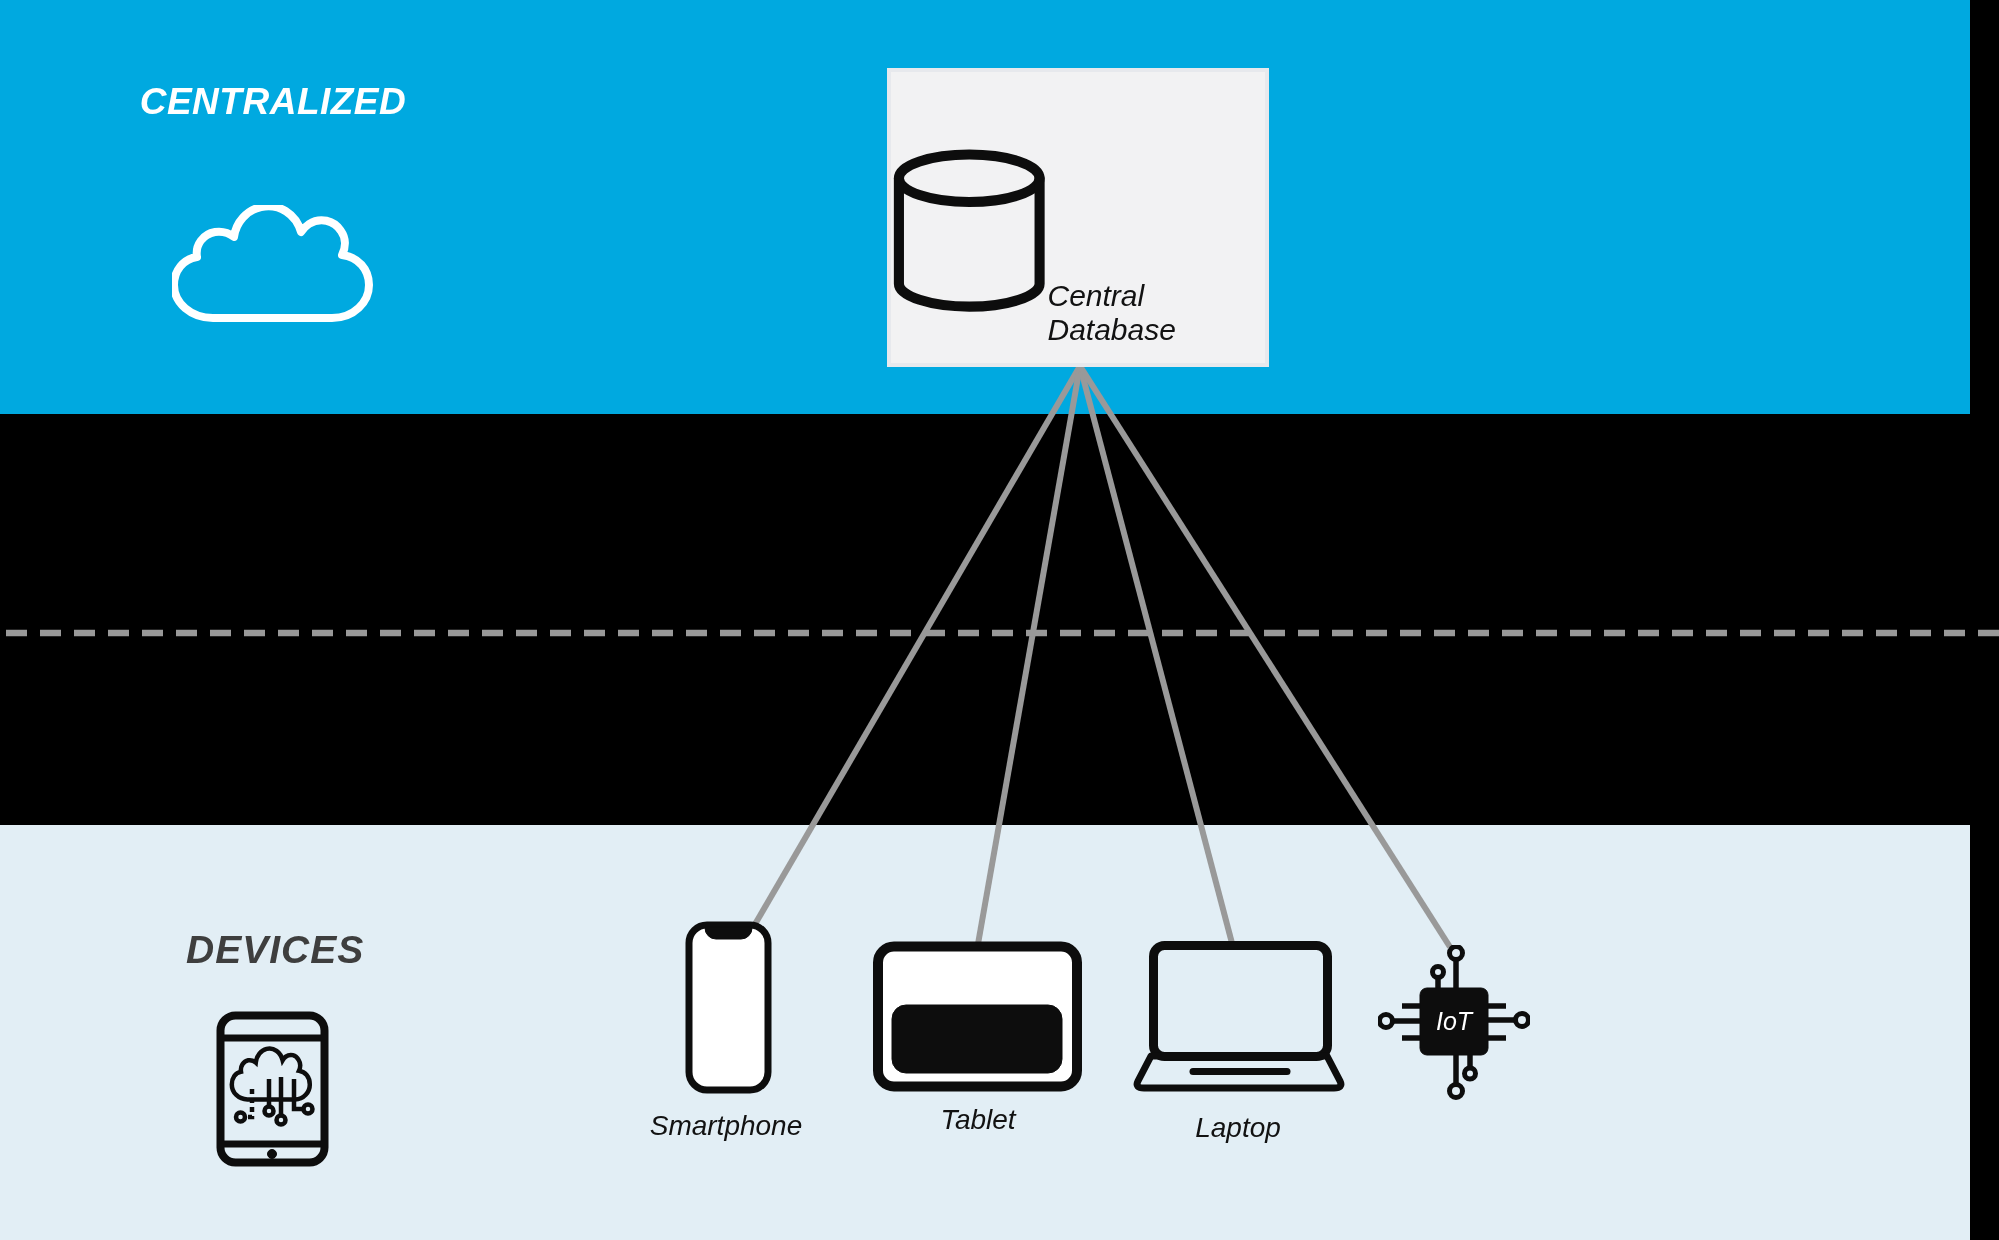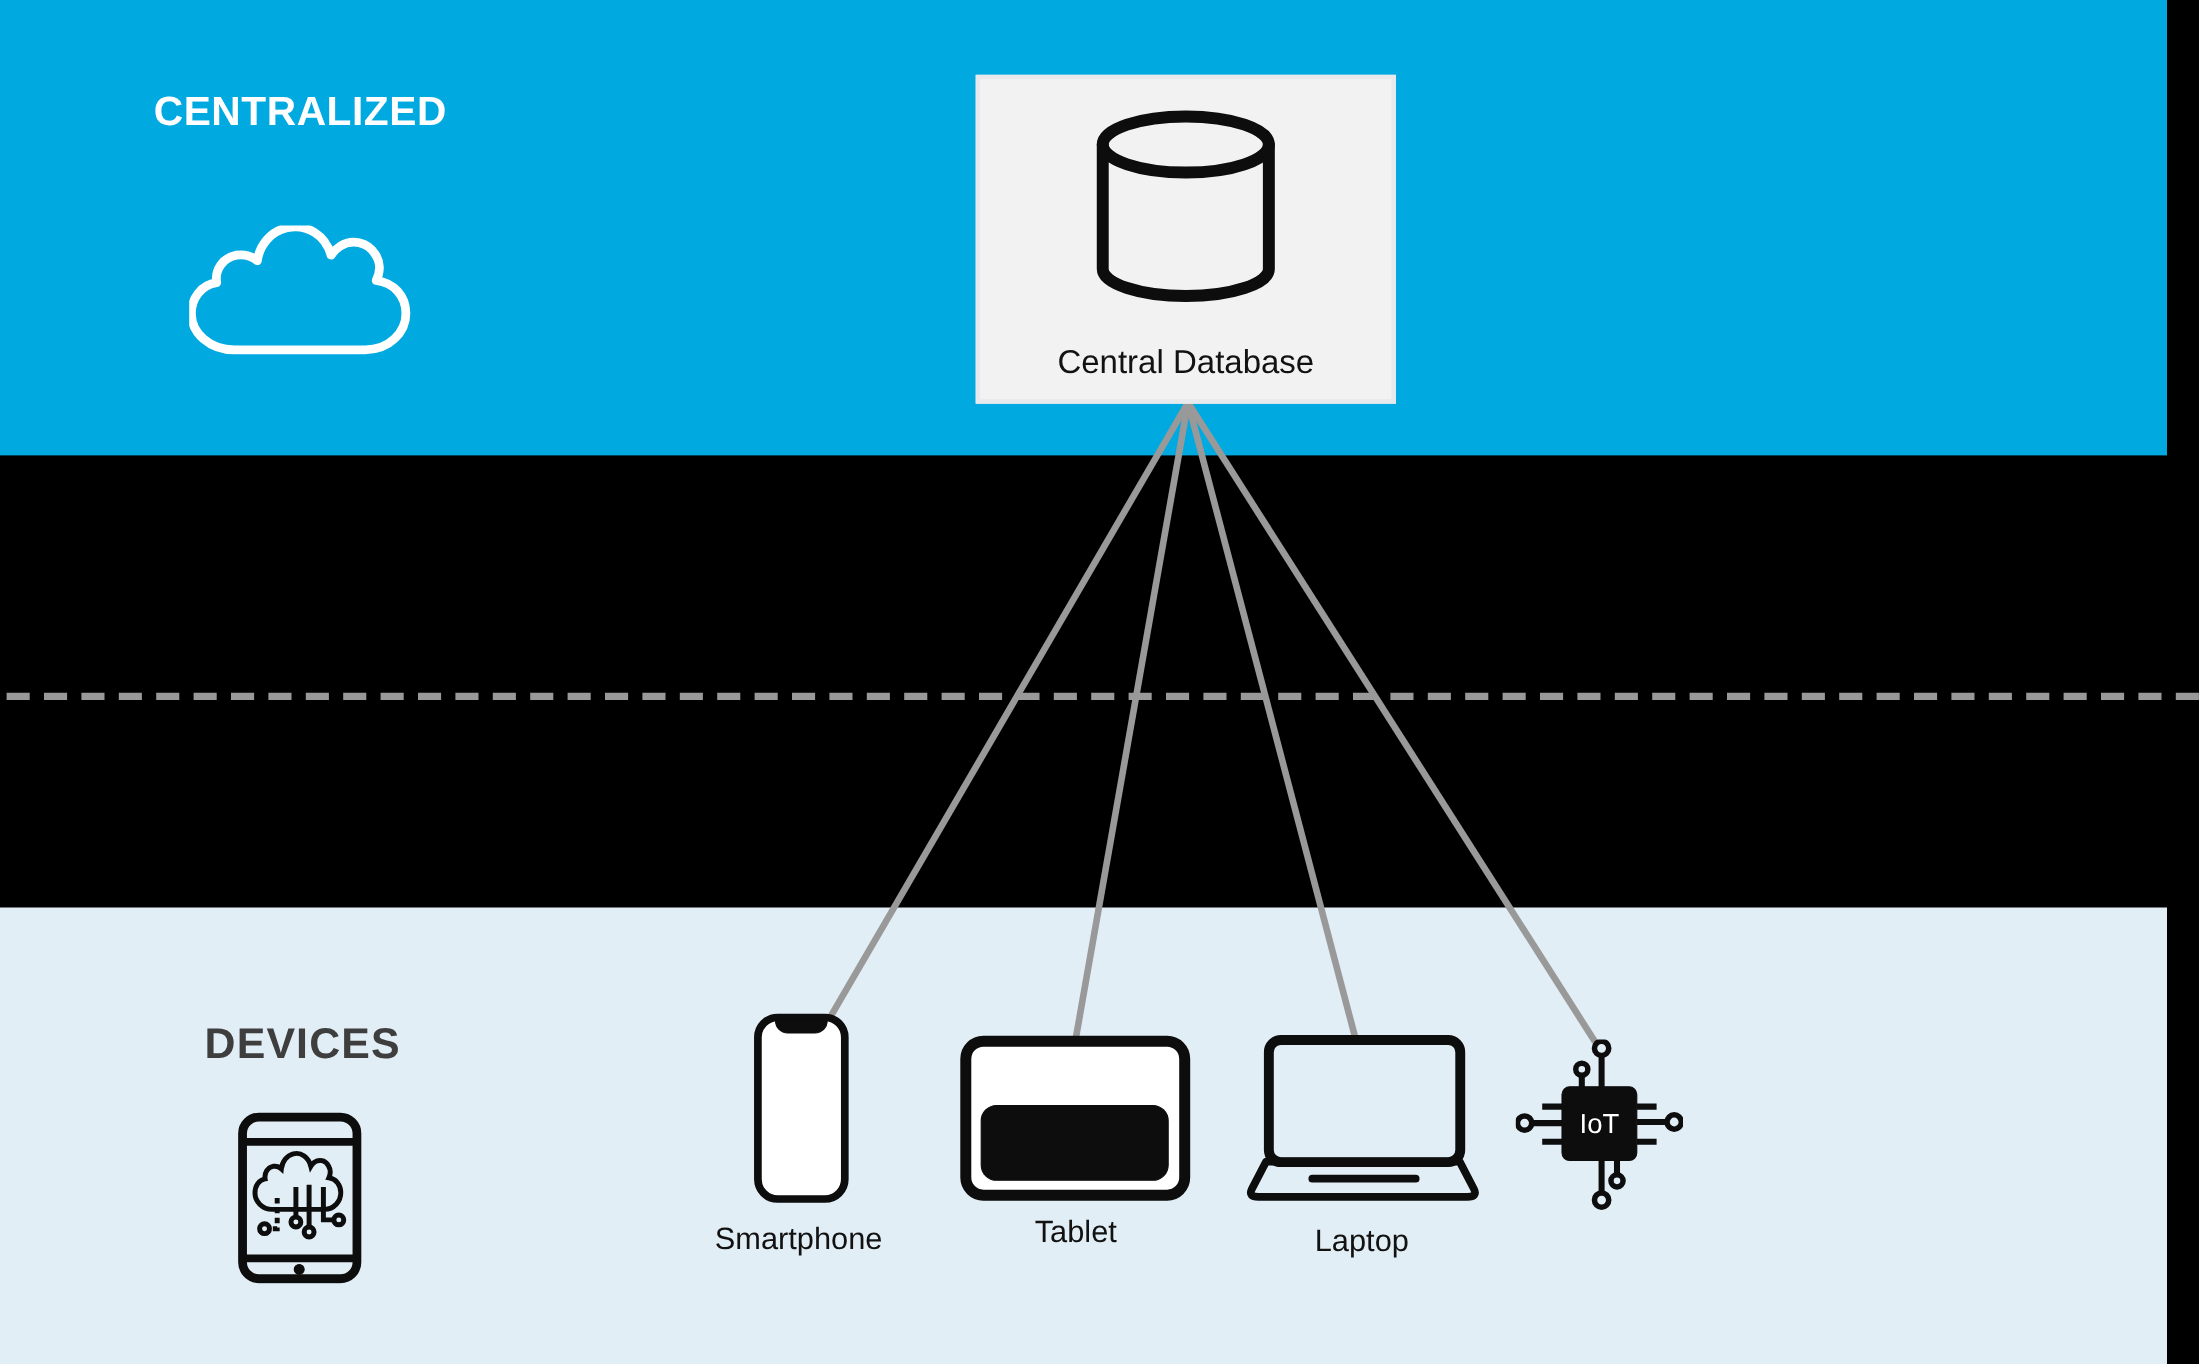--- a/index.html
+++ b/index.html
@@ -15,37 +15,37 @@
     --heading-text:#ffffff;
     --label-text:#121212;
     --icon-stroke:#0d0d0d;
     --icon-fill-white:#ffffff;
     --chip-fill:#0d0d0d;
     --chip-text:#ffffff;
   }
   *{margin:0;padding:0;box-sizing:border-box;}
   html,body{width:1999px;height:1240px;overflow:hidden;}
   body{font-family:"Liberation Sans", sans-serif; background:var(--band-middle);}
-  .canvas{position:relative;width:1999px;height:1240px;background:var(--band-middle);}
+  .canvas{position:relative;width:1999px;height:1240px;background:var(--band-middle);font-style:italic;}
   .band{position:absolute;left:0;width:1970px;}
   .band-cloud{top:0;height:414px;background:var(--band-cloud);}
   .band-devices{top:825px;height:415px;background:var(--band-devices);}
   .overlay{position:absolute;left:0;top:0;width:1999px;height:1240px;pointer-events:none;}
   .overlay line{stroke:var(--connector);}
   .conn{stroke-width:6;}
   .divider{stroke:var(--divider);stroke-width:6.5;stroke-dasharray:21 13;}
 
   .cloud-heading{position:absolute;left:112px;top:78px;width:322px;text-align:center;
     color:var(--heading-text);font-size:37px;font-weight:bold;line-height:47px;letter-spacing:.5px;}
   .cloud-icon{position:absolute;left:172px;top:205px;width:206px;height:120px;}
   .cloud-icon path{fill:none;stroke:var(--heading-text);stroke-width:8;stroke-linejoin:round;}
 
   .db-card{position:absolute;left:887px;top:68px;width:382px;height:299px;
     background:var(--card-bg);border:4px solid var(--card-border);
-    display:flex;flex-direction:column;align-items:center;}
+    display:flex;align-items:center;}
   .db-icon{margin-top:26px;width:168px;height:180px;}
   .db-icon ellipse,.db-icon path{fill:none;stroke:var(--icon-stroke);stroke-width:11.5;stroke-linecap:round;}
   .db-label{margin-top:auto;margin-bottom:16px;font-size:30px;color:var(--label-text);}
 
   .internet-label{position:absolute;right:37px;top:543px;font-size:61px;color:var(--internet-text);}
 
   .devices-heading{position:absolute;left:186px;top:928px;font-size:39px;font-weight:bold;
     letter-spacing:1px;color:var(--devices-heading);}
 
   .icon-abs{position:absolute;}

